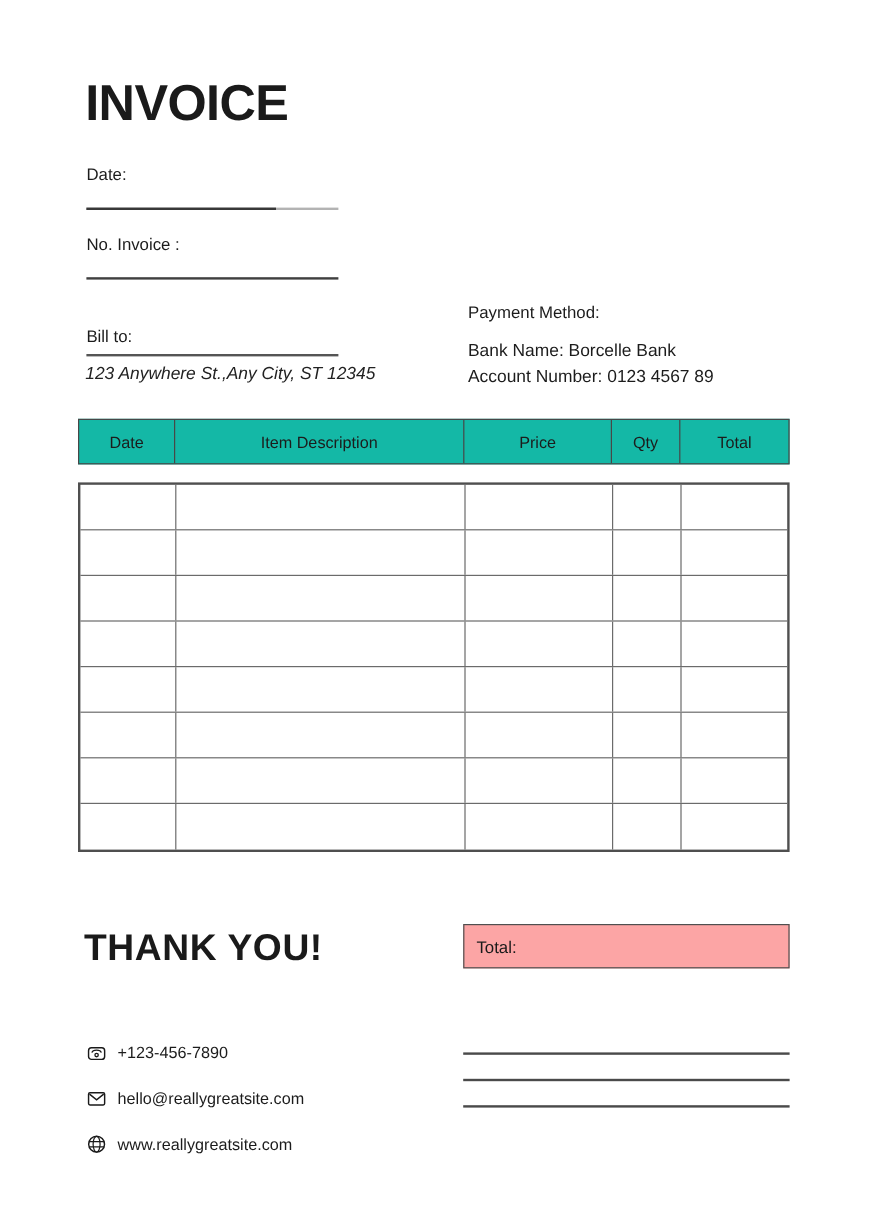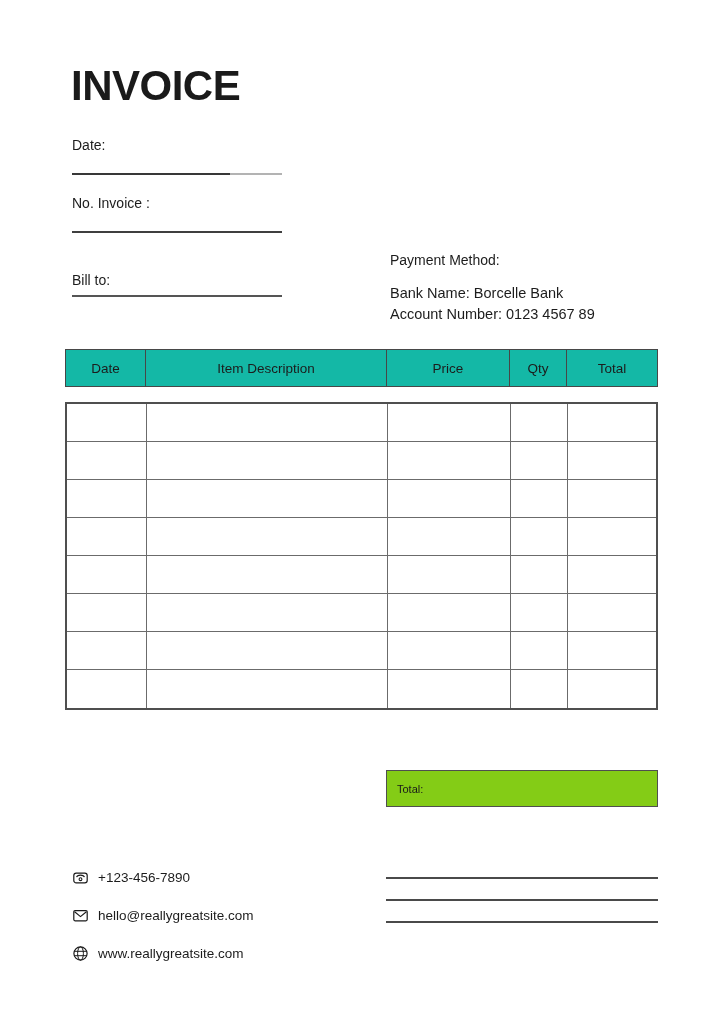--- a/index.html
+++ b/index.html
@@ -36,22 +36,22 @@
   }
   .trow { display:flex; height:38px; border-bottom:1.5px solid #6b6b6b; }
   .trow:last-child { border-bottom:none; }
   .tcell { border-right:1.5px solid #6b6b6b; }
   .tcell:last-child { border-right:none; flex:1; }
   .w0 { width:80px; } .w1 { width:241px; } .w2 { width:123px; } .w3 { width:57px; }
   
   .thankyou { position:absolute; left:70px; top:772px; font-size:31px; font-weight:600; letter-spacing:0.5px; }
   .total-box {
     position:absolute; left:386px; top:770px; width:272px; height:37px;
-    background:#84cc16; border:1.5px solid #4f4f4f; display:flex; align-items:center; padding-left:10px;
-    font-size:11px;
+    background:#fca5a5; border:1.5px solid #4f4f4f; display:flex; align-items:center; padding-left:10px;
+    font-size:14px;
   }
   .sig-lines { position:absolute; left:386px; top:877px; width:272px; }
   .sig-line { height:2px; background:#4a4a4a; margin-bottom:20px; }
   .contacts { position:absolute; left:72px; top:869px; display:flex; flex-direction:column; gap:22px; }
   .contact { display:flex; align-items:center; gap:9px; font-size:13.5px; color:#1c1c1c; height:16px; }
   .contact svg { display:block; }
 </style>
 </head>
 <body>
 
@@ -62,20 +62,21 @@
   <div class="lbl" style="left:72px; top:137px;">Date:</div>
   <div class="fill-line two-tone" style="left:72px; top:173px;">
       <span class="dark-seg"></span>
     </div>
 
   <div class="lbl" style="left:72px; top:195px;">No. Invoice :</div>
   <div class="fill-line" style="left:72px; top:231px;"></div>
 
   <div class="lbl" style="left:72px; top:272px;">Bill to:</div>
   <div class="fill-line" style="left:72px; top:295px; background:#555;"></div>
+  <div class="address">123 Anywhere St.,Any City, ST 12345</div>
 
   <div class="pay-line" style="top:252px; font-size:14px;">Payment Method:</div>
   <div class="pay-line" style="top:285px;">Bank Name: Borcelle Bank</div>
   <div class="pay-line" style="top:306px;">Account Number: 0123 4567 89</div>
 
   <div class="tbl-head" id="tbl-head">
       <div class="hcell w0">Date</div>
       <div class="hcell w1">Item Description</div>
       <div class="hcell w2">Price</div>
       <div class="hcell w3">Qty</div>
@@ -133,20 +134,21 @@
       </div>
       <div class="trow">
         <div class="tcell w0"></div>
         <div class="tcell w1"></div>
         <div class="tcell w2"></div>
         <div class="tcell w3"></div>
         <div class="tcell w4"></div>
       </div>
     </div>
 
+  <div class="thankyou">THANK YOU!</div>
   <div class="total-box">
     <span>Total:</span>
   </div>
 
   <div class="sig-lines" id="sig-lines">
       <div class="sig-line"></div>
       <div class="sig-line"></div>
       <div class="sig-line"></div>
     </div>
 

